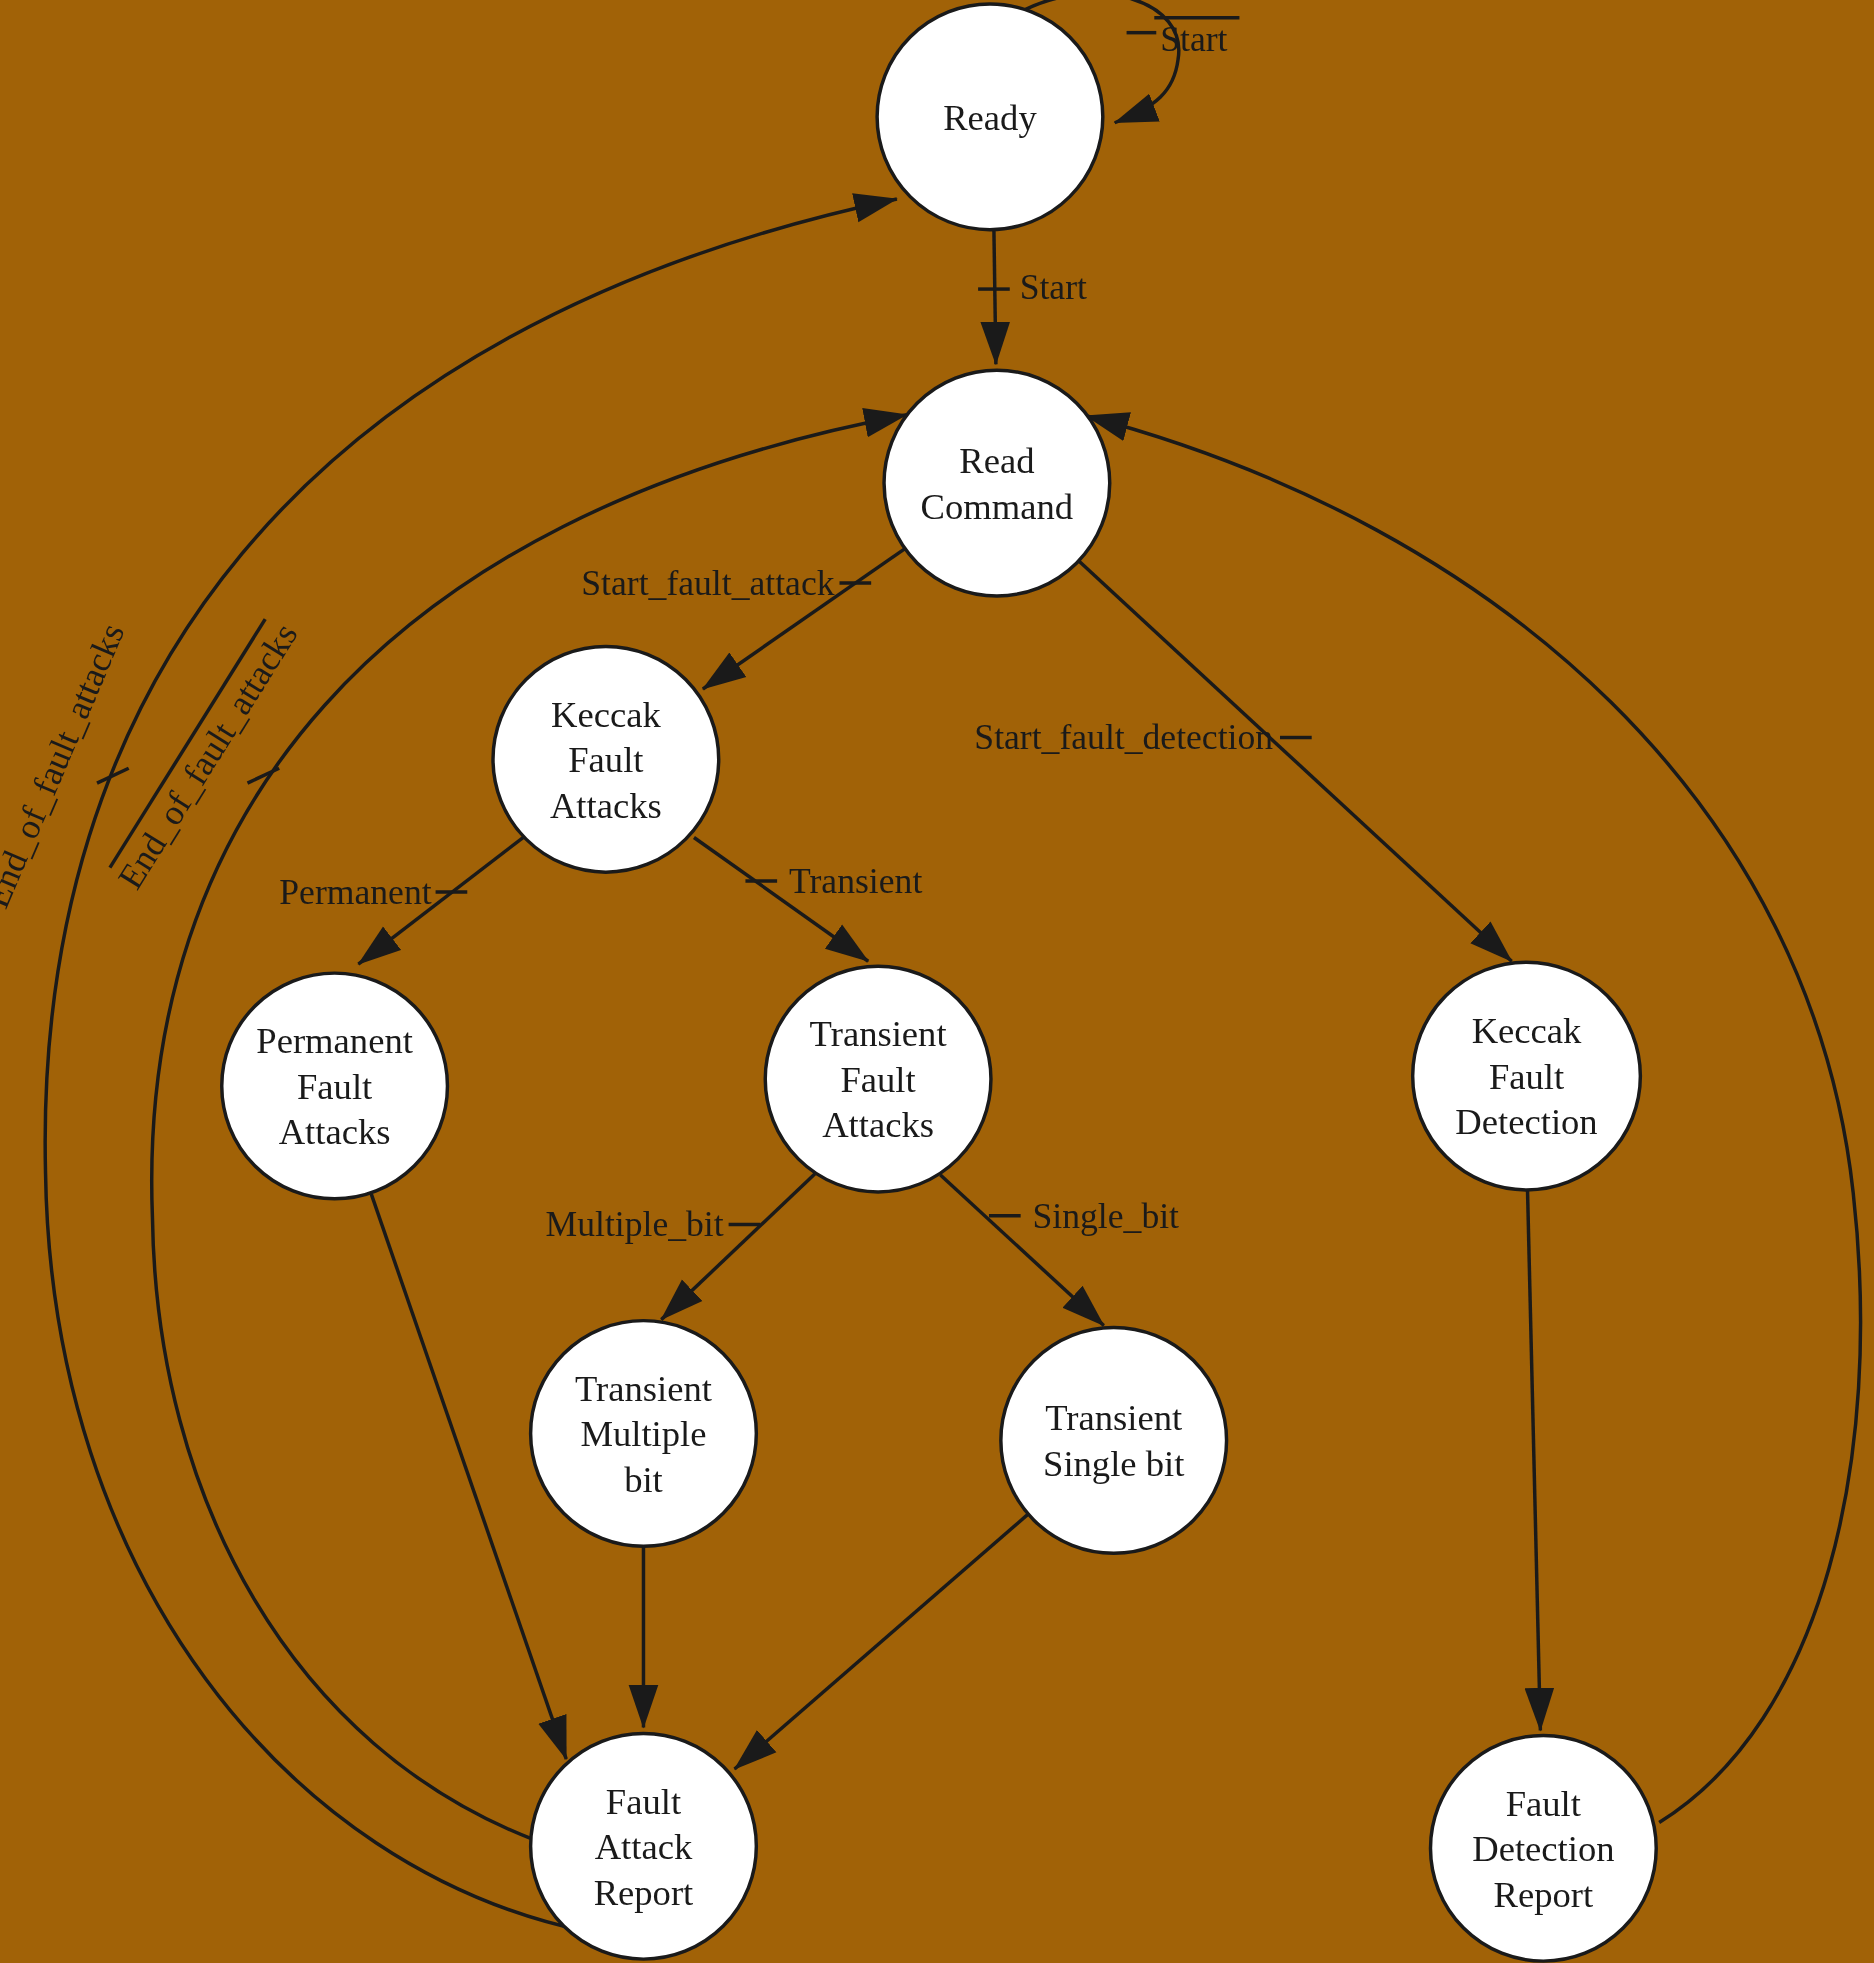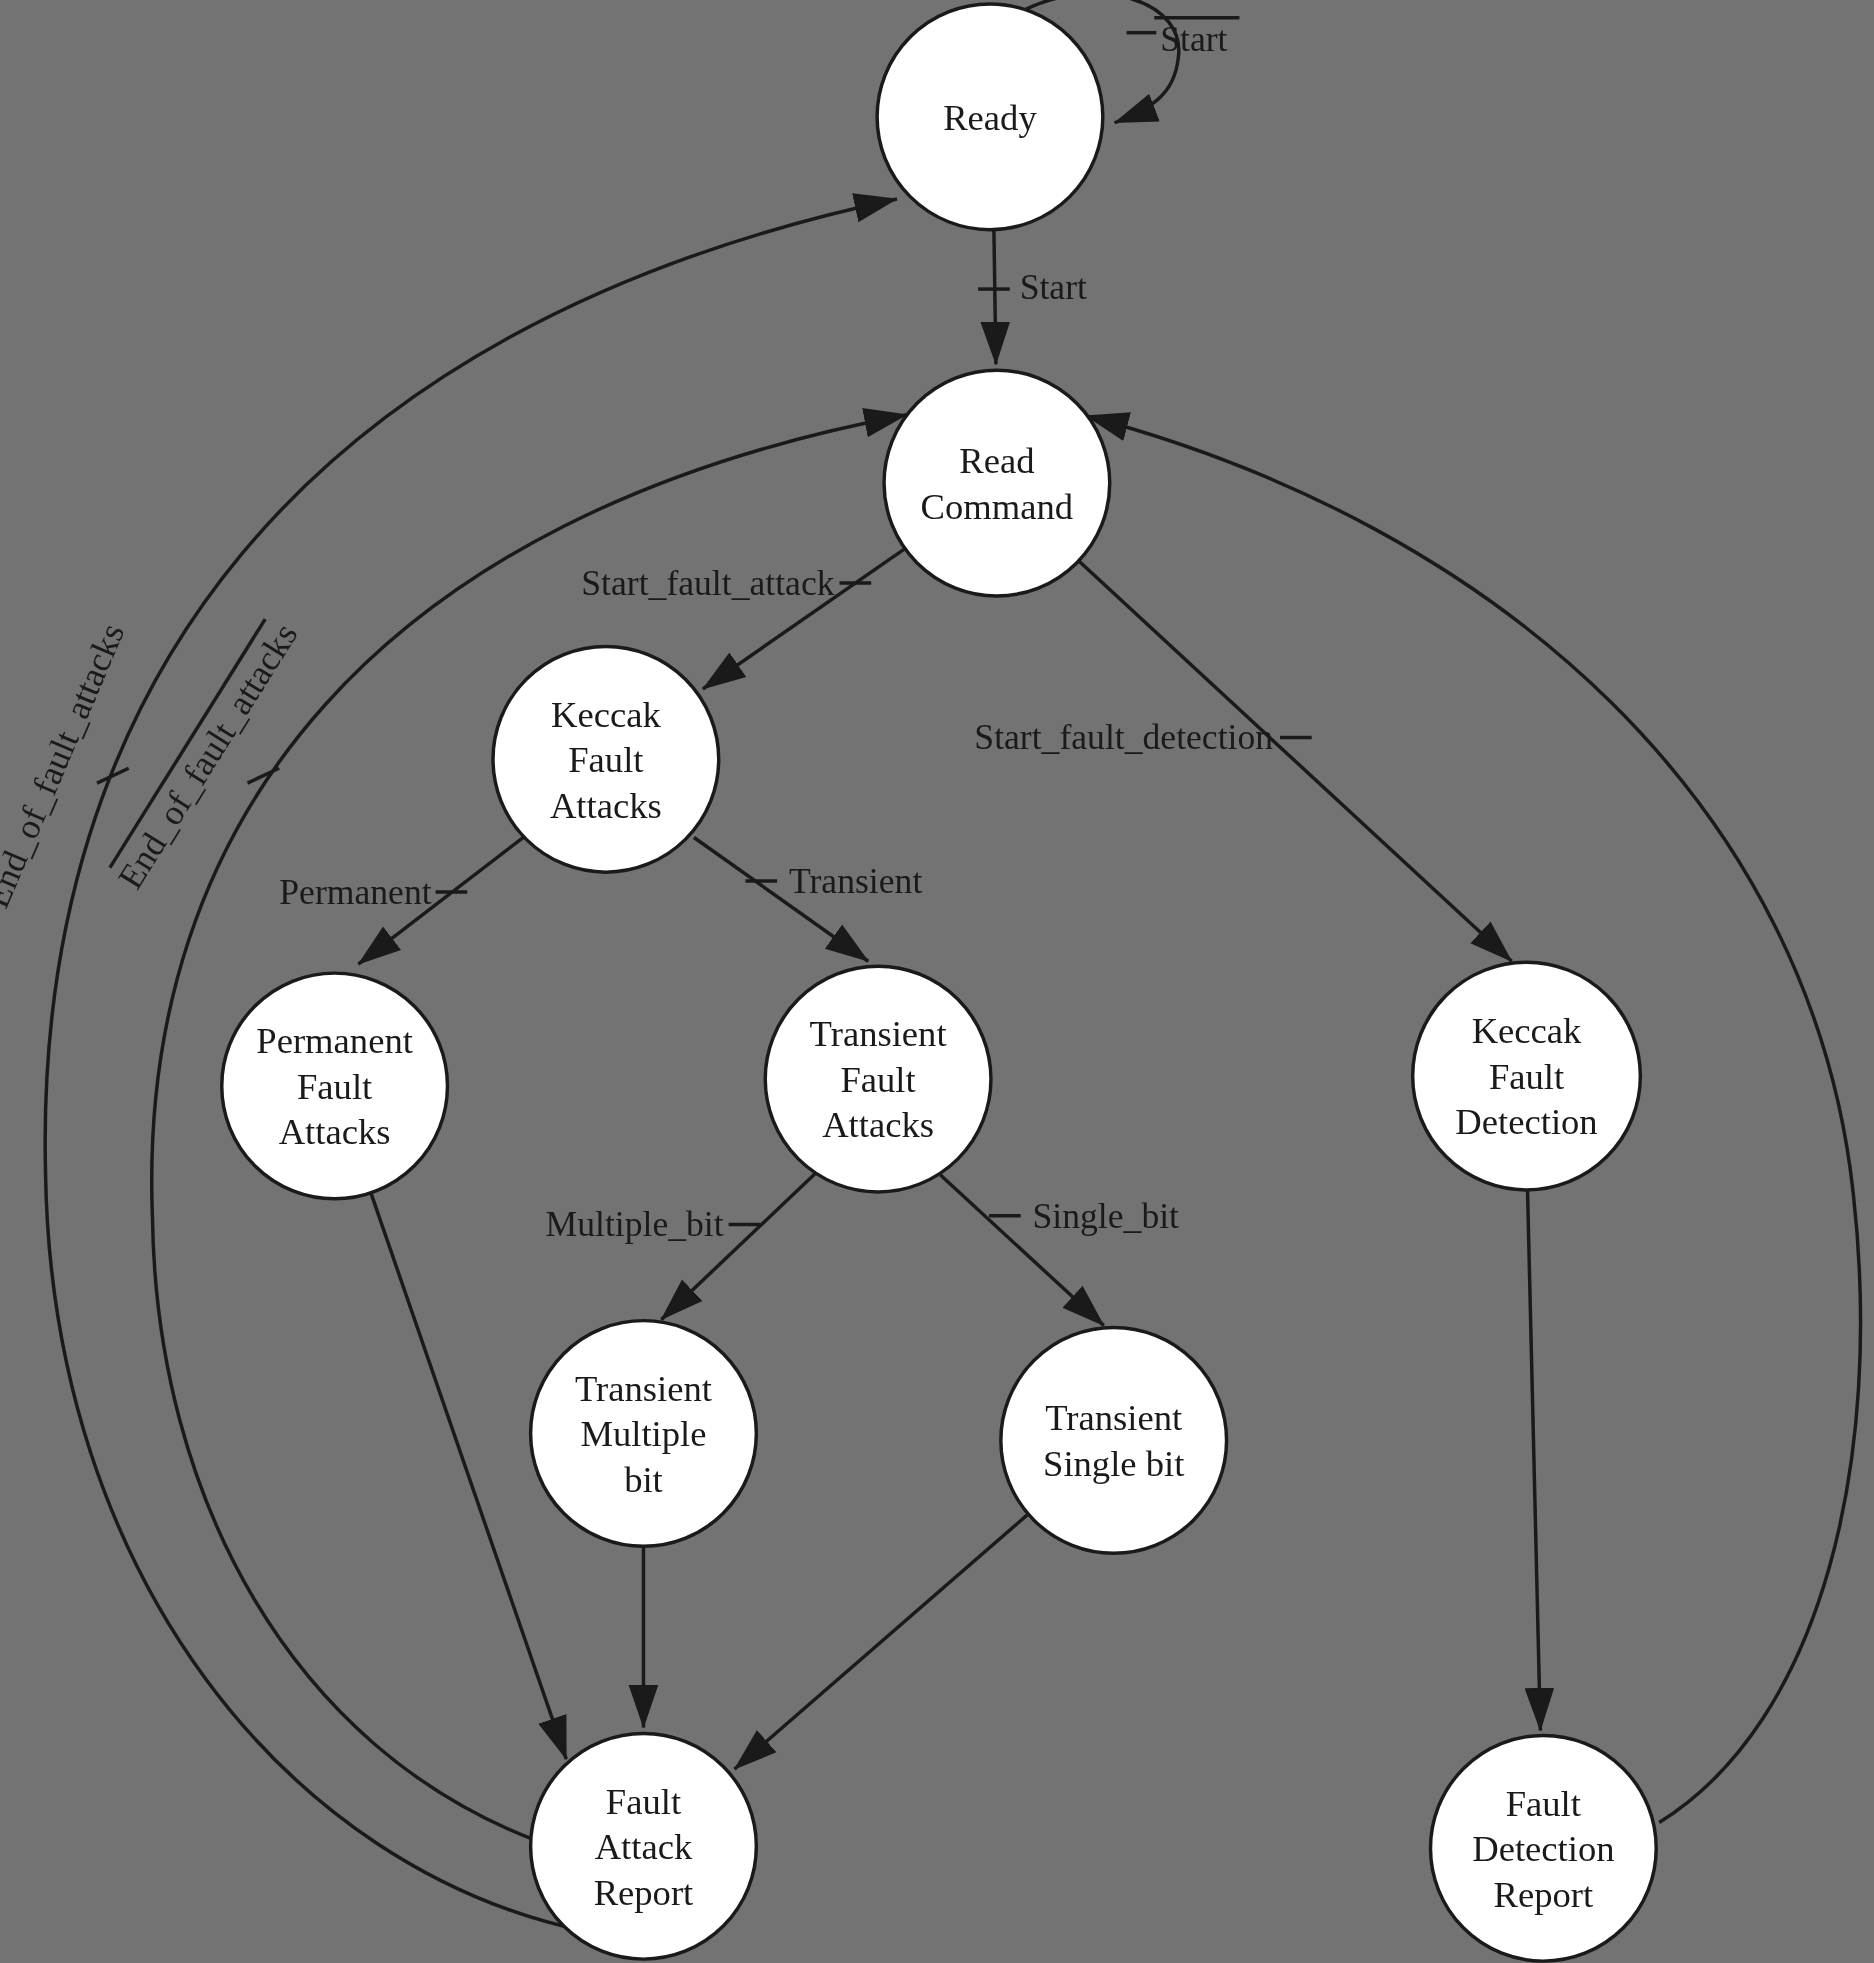--- a/index.html
+++ b/index.html
@@ -4,21 +4,21 @@
 <style>
   html, body {
     margin: 0;
     padding: 0;
     background: #ffffff;
   }
   .canvas {
     width: 1874px;
     max-width: 100%;
     margin: 0 auto;
-    background: #737373;
+    background: #a16207;
   }
   svg {
     display: block;
     width: 100%;
     height: auto;
   }
   .state-circle {
     fill: #ffffff;
     stroke: #1a1a1a;
     stroke-width: 3.5;

